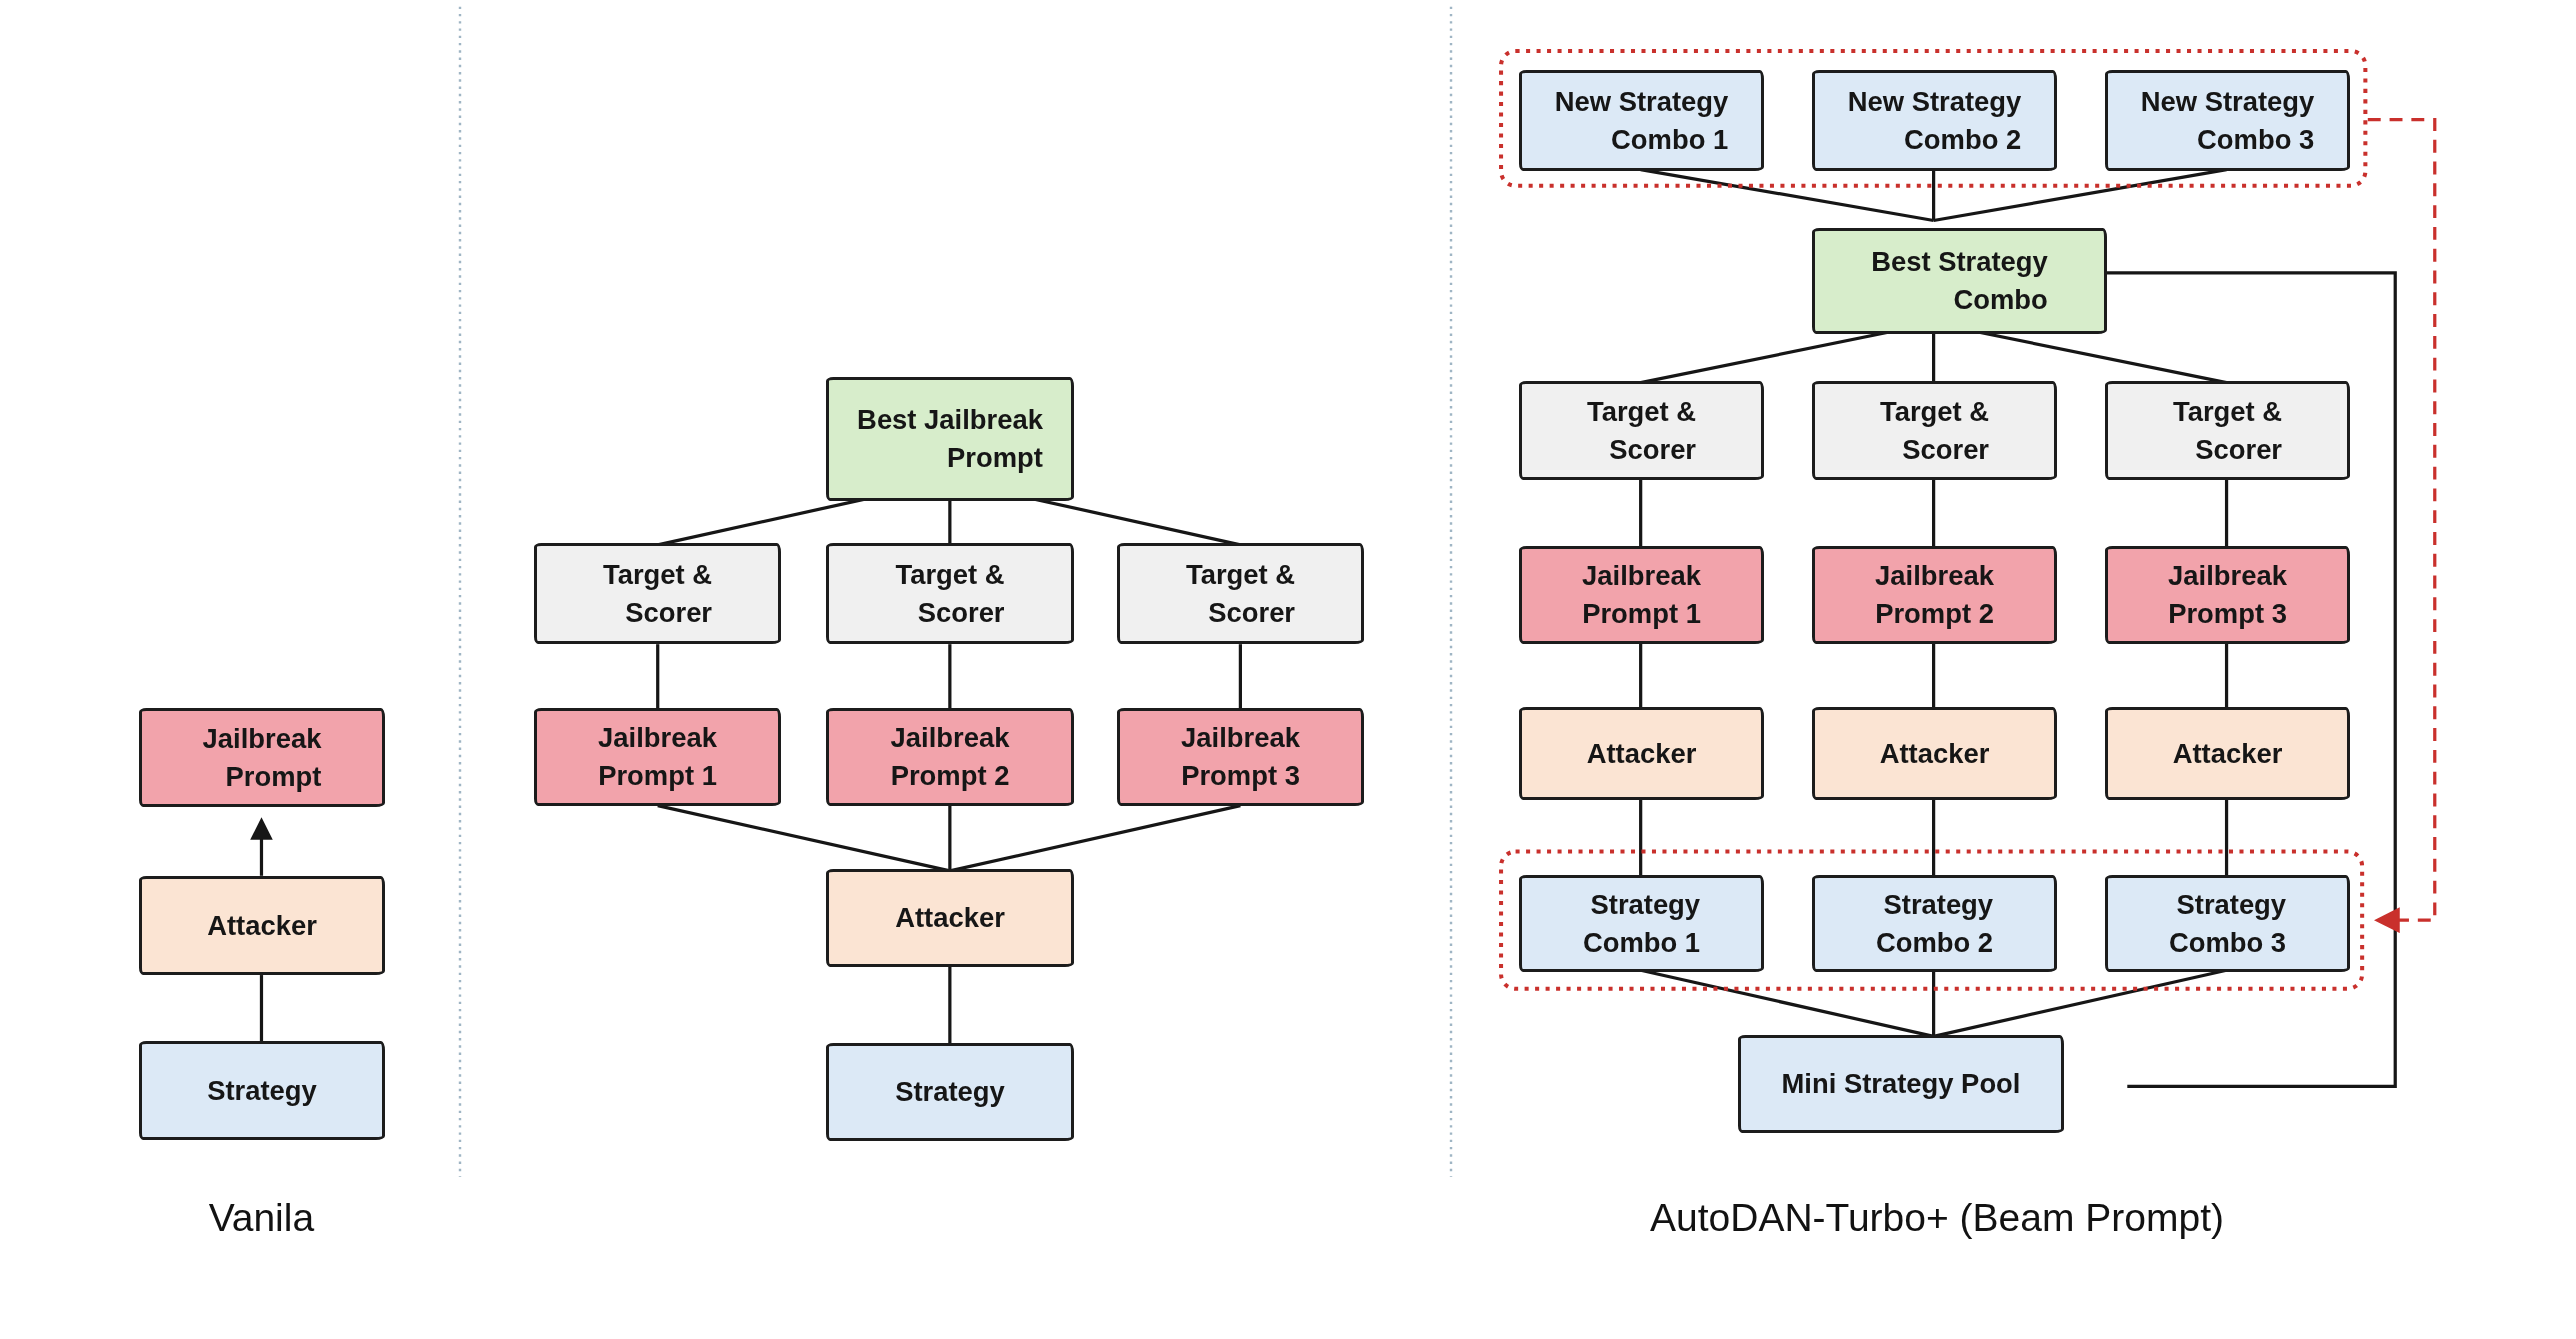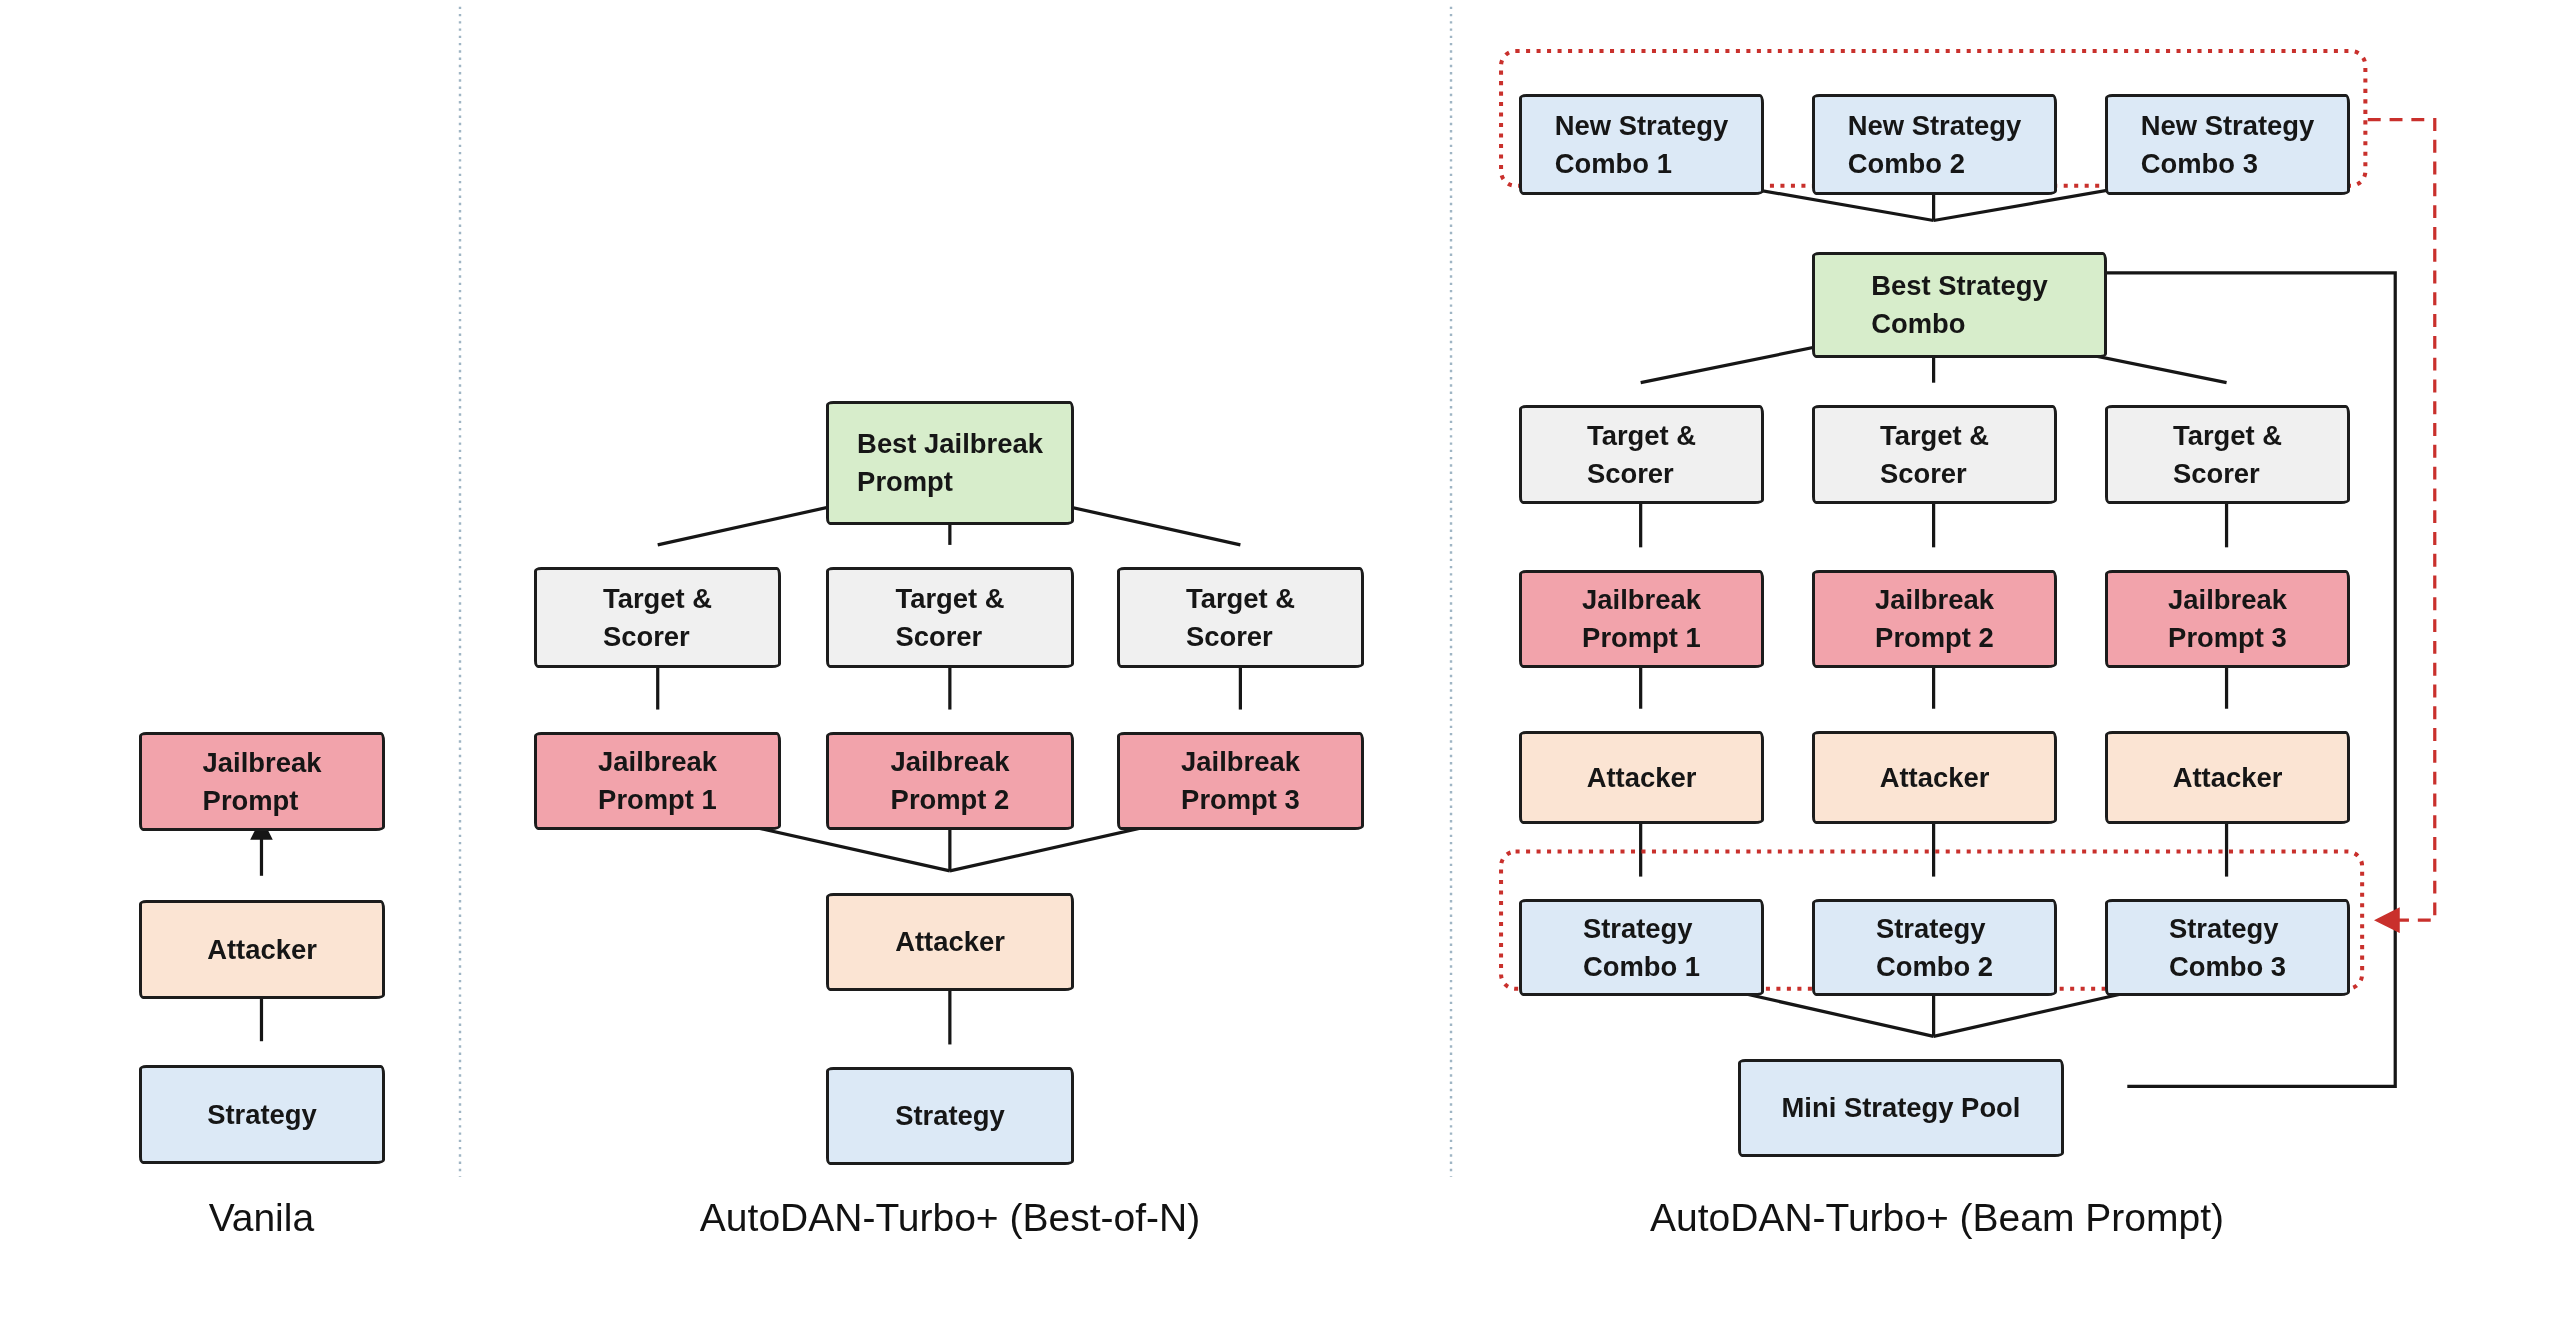--- a/index.html
+++ b/index.html
@@ -1,23 +1,23 @@
 <!DOCTYPE html>
 <html style="font-size:13px"><head>
 <meta charset="utf-8">
 <style>
   html,body{margin:0;padding:0;background:#ffffff;}
   #canvas{position:relative;width:2576px;height:1340px;background:#ffffff;overflow:hidden;
           font-family:"Liberation Sans",sans-serif;}
   #connector-layer{position:absolute;left:0;top:0;}
   .node{position:absolute;display:flex;align-items:center;justify-content:center;
-        text-align:left;white-space:pre-line;box-sizing:border-box;
+        text-align:right;white-space:pre-line;box-sizing:border-box;
         font:700 27.4px/1.38 "Liberation Sans",sans-serif;color:#161616;
         border:3.2px solid #1c1c1c;
-        border-radius:7.3px 4px 9px 4px / 4px 9px 4px 7.3px;margin-top:24px;}
+        border-radius:7.3px 4px 9px 4px / 4px 9px 4px 7.3px;}
   .pink{background:#f2a3ab;}
   .peach{background:#fbe4d3;}
   .blue{background:#dce9f6;}
   .green{background:#d7edcb;}
   .gray{background:#f0f0f0;}
   .caption{position:absolute;font:400 39px/1.25 "Liberation Sans",sans-serif;
            color:#121212;text-align:center;}
 </style>
 </head>
 <body>
@@ -105,21 +105,20 @@
   <div class="node gray" style="left:1117px;top:543px;width:247px;height:101px">Target &amp;
 Scorer</div>
   <div class="node pink" style="left:534px;top:708px;width:247px;height:98px">Jailbreak
 Prompt 1</div>
   <div class="node pink" style="left:826px;top:708px;width:248px;height:98px">Jailbreak
 Prompt 2</div>
   <div class="node pink" style="left:1117px;top:708px;width:247px;height:98px">Jailbreak
 Prompt 3</div>
   <div class="node peach" style="left:826px;top:869px;width:248px;height:98px">Attacker</div>
   <div class="node blue" style="left:826px;top:1043px;width:248px;height:98px">Strategy</div>
-  <div class="caption" style="left:466px;top:1194px;width:968px">AutoDAN-Turbo+ (Best-of-N)</div>
 
   <div class="node blue" style="left:1519px;top:70px;width:245px;height:101px">New Strategy
 Combo 1</div>
   <div class="node blue" style="left:1812px;top:70px;width:245px;height:101px">New Strategy
 Combo 2</div>
   <div class="node blue" style="left:2105px;top:70px;width:245px;height:101px">New Strategy
 Combo 3</div>
   <div class="node green" style="left:1812px;top:228px;width:295px;height:106px">Best Strategy
 Combo</div>
   <div class="node gray" style="left:1519px;top:381px;width:245px;height:99px">Target &amp;

